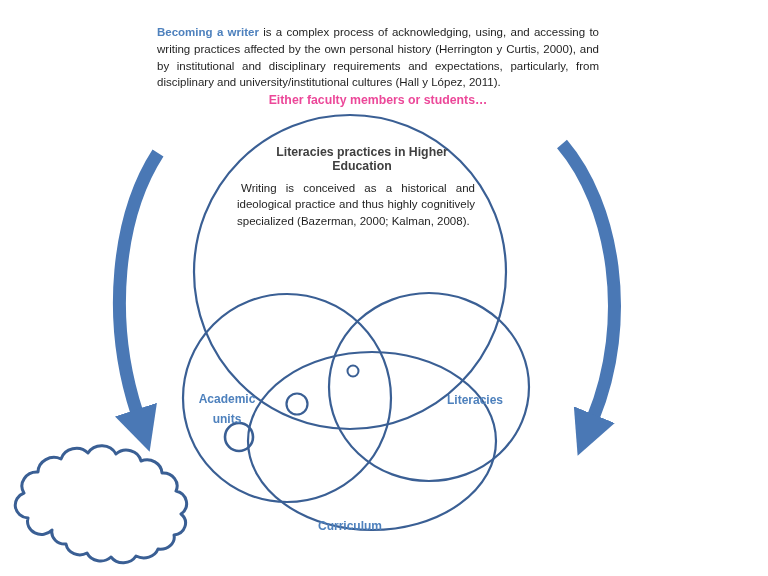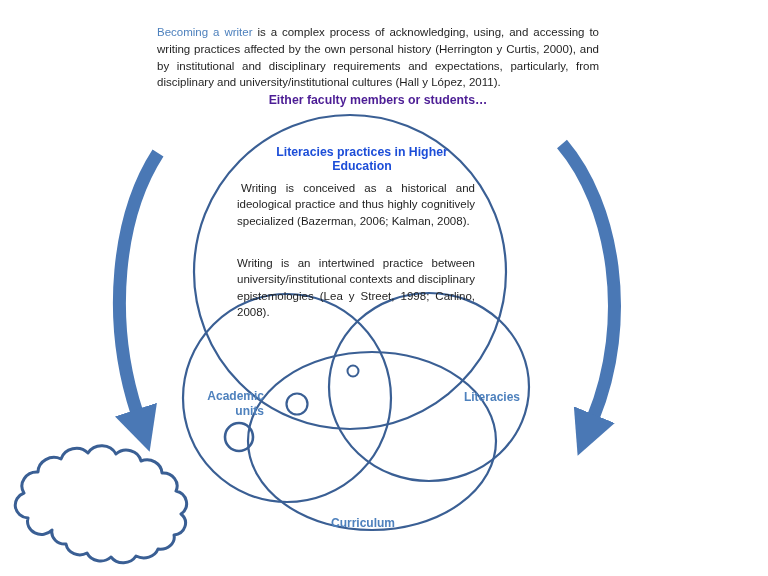--- a/index.html
+++ b/index.html
@@ -2,27 +2,27 @@
 <html><head>
 <meta charset="utf-8">
 <style>
   html,body{margin:0;padding:0;background:#fff;}
   .slide{
     position:relative;width:768px;height:576px;background:#ffffff;overflow:hidden;
     font-family:"Liberation Sans",sans-serif;color:#1f1f1f;
   }
   .abs{position:absolute;}
   .para{text-align:justify;font-size:11.5px;line-height:16.8px;color:#1f1f1f;}
-  .accent{color:#4E81BD;font-weight:normal;}
+  .accent{color:#4E81BD;font-weight:bold;}
   .intro{left:157px;top:24px;width:442px;}
-  .subtitle{left:157px;top:93px;width:442px;text-align:center;font-size:12.3px;font-weight:bold;color:#4c1d95;}
-  .venn-title{left:249px;top:145px;width:226px;text-align:center;font-size:12.3px;font-weight:bold;color:#1d4ed8;}
+  .subtitle{left:157px;top:93px;width:442px;text-align:center;font-size:12.3px;font-weight:bold;color:#ec4899;}
+  .venn-title{left:249px;top:145px;width:226px;text-align:center;font-size:12.3px;font-weight:bold;color:#404040;}
   .venn-p1{left:237px;top:180px;width:238px;text-indent:4px;line-height:16.4px;}
   .venn-p2{left:237px;top:255px;width:238px;line-height:16.4px;}
-  .venn-label{font-size:12px;font-weight:bold;color:#4E81BD;text-align:right;line-height:15px;}
+  .venn-label{font-size:12px;font-weight:bold;color:#4E81BD;text-align:center;line-height:20px;}
   .label-academic{left:190px;top:389px;width:74px;}
   .label-disciplines{left:430px;top:390px;width:90px;}
   .label-curriculum{left:305px;top:469px;width:90px;margin-top:47px;}
   .cloud-text{left:47px;top:481px;width:140px;text-align:center;font-size:12px;font-weight:bold;line-height:17.5px;color:#111;}
   svg{position:absolute;left:0;top:0;}
 </style>
 </head>
 <body>
 
 <div class="slide">
@@ -67,21 +67,20 @@
   </svg>
 
   <div class="abs para intro">
     <span class="accent">Becoming a writer</span><span> is a complex process of acknowledging, using, and accessing to writing practices affected by the own personal history (Herrington y Curtis, 2000), and by institutional and disciplinary requirements and expectations, particularly, from disciplinary and university/institutional cultures (Hall y López, 2011).</span>
   </div>
 
   <div class="abs subtitle">Either faculty members or students…</div>
 
   <div class="abs venn-title">Literacies practices in Higher Education</div>
 
-  <div class="abs para venn-p1">Writing is conceived as a historical and ideological practice and thus highly cognitively specialized (Bazerman, 2006; Kalman, 2008).</div>
-  <div class="abs para venn-p2">Writing is an intertwined practice between university/institutional contexts and disciplinary epistemologies (Lea y Street, 1998; Carlino, 2008).</div>
+  <div class="abs para venn-p1">Writing is conceived as a historical and ideological practice and thus highly cognitively specialized (Bazerman, 2000; Kalman, 2008).</div>
 
   <div class="abs venn-label label-academic">Academic units</div>
   <div class="abs venn-label label-disciplines">Literacies</div>
   <div class="abs venn-label label-curriculum">Curriculum</div>
 
 
 </div>
 
 </body></html>

